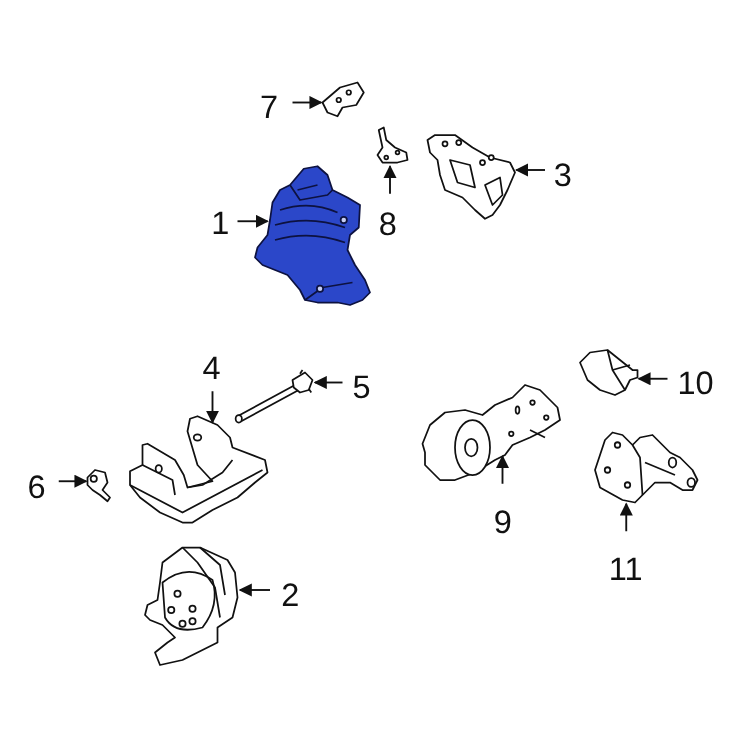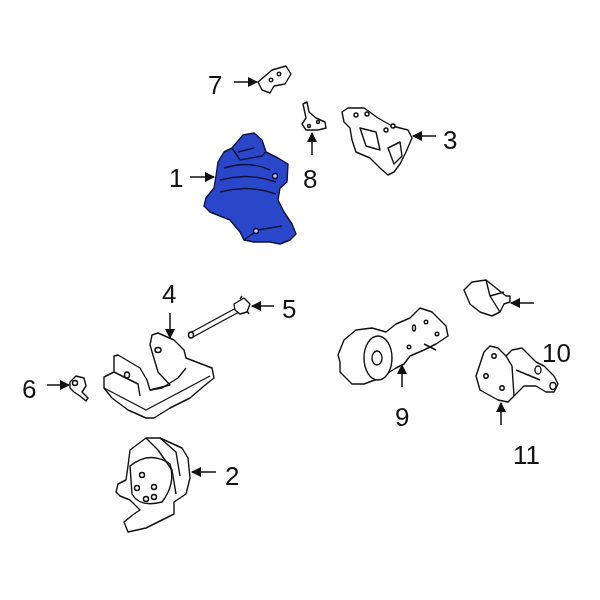--- a/index.html
+++ b/index.html
@@ -127,14 +127,14 @@
 
 <div class="callout-num" style="left:208px; top:72px;">7</div>
 <div class="callout-num" style="left:303px; top:166px;">8</div>
 <div class="callout-num" style="left:443px; top:127px;">3</div>
 <div class="callout-num" style="left:169px; top:165px;">1</div>
 <div class="callout-num" style="left:162px; top:281px;">4</div>
 <div class="callout-num" style="left:282px; top:296px;">5</div>
 <div class="callout-num" style="left:22px; top:376px;">6</div>
 <div class="callout-num" style="left:225px; top:463px;">2</div>
 <div class="callout-num" style="left:395px; top:404px;">9</div>
-<div class="callout-num" style="left:542px; top:293px;margin-top:47px;">10</div>
-<div class="callout-num" style="left:513px; top:442px;">11</div>
+<div class="callout-num" style="left:542px; top:293px;">10</div>
+<div class="callout-num" style="left:487px; top:442px;">11</div>
 
 </body></html>

